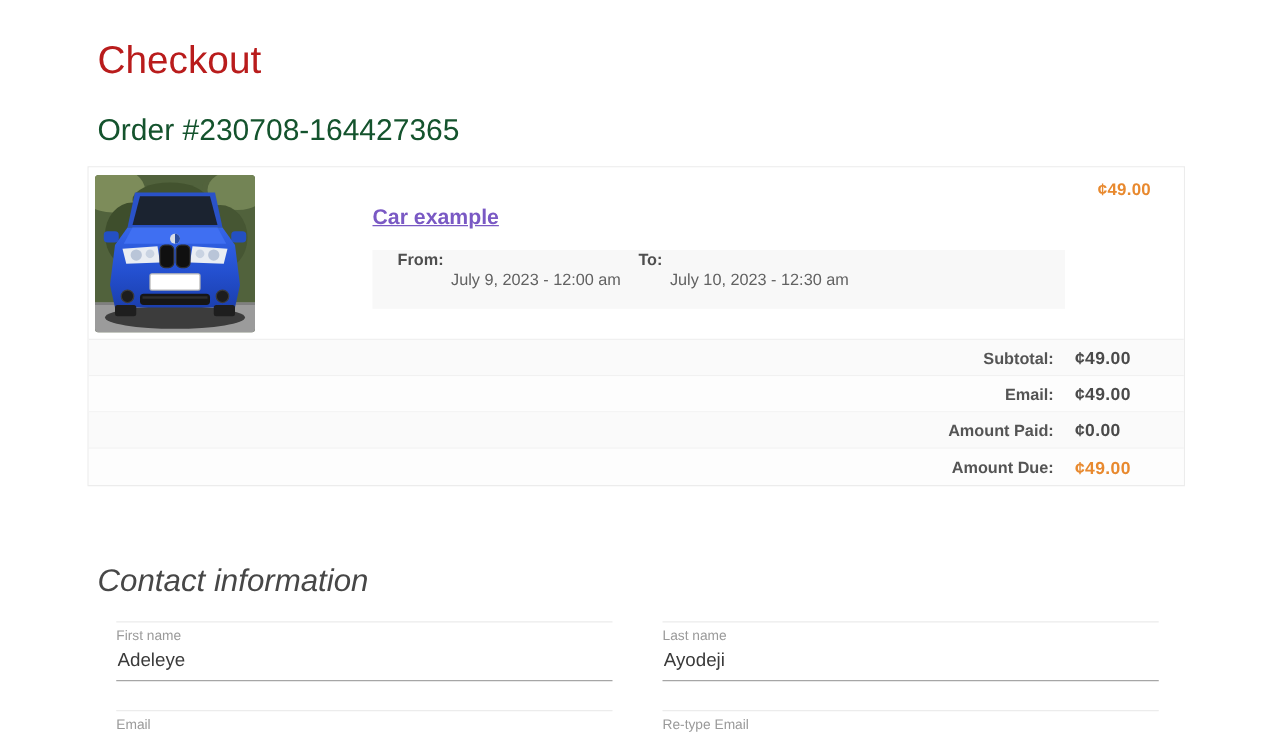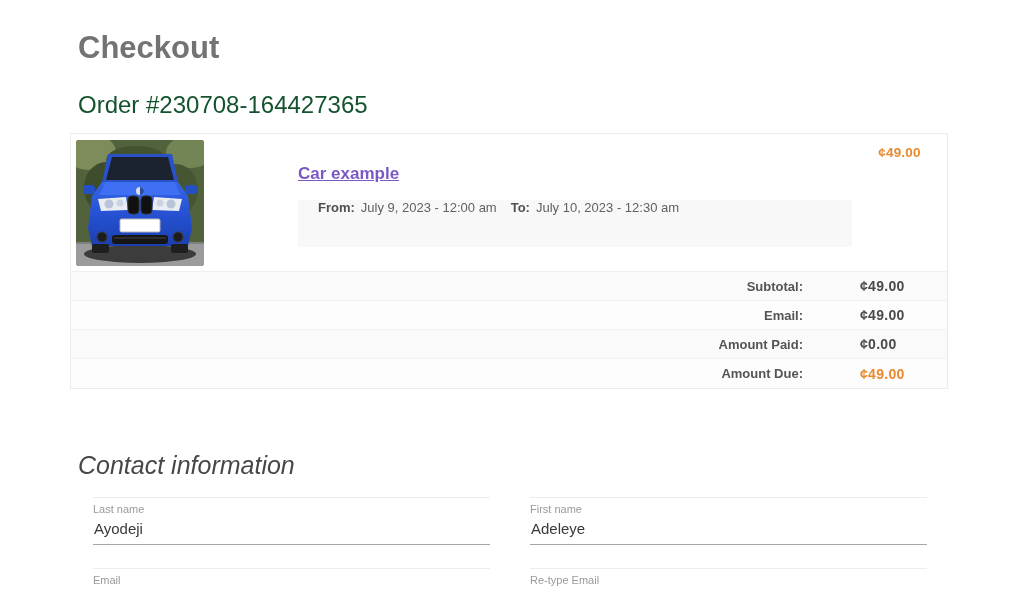--- a/index.html
+++ b/index.html
@@ -1,41 +1,41 @@
 <!DOCTYPE html>
 <html><head>
 <meta charset="utf-8">
 <style>
   * { margin:0; padding:0; box-sizing:border-box; }
   html,body { width:1024px; height:593px; overflow:hidden; background:#fff;
     font-family:"Liberation Sans", sans-serif; }
   .page { padding-left:70px; padding-right:76px; }
 
   
-  .h-checkout { margin:30px 0 0 8px; font-size:31px; font-weight:700; color:#737373; }
+  .h-checkout { margin:30px 0 0 8px; font-size:31px; font-weight:400; color:#b91c1c; }
   .h-order    { margin:25px 0 14px 8px; font-size:24px; font-weight:300; color:#14532d; }
   .h-contact  { margin:62px 0 0 8px; font-size:25px; font-weight:300; color:#474747;font-style:italic; }
 
   
   .order-table { width:878px; border:1px solid #ececec; background:#fff; }
   .main-row { display:flex; height:138px; border-bottom:1px solid #f0f0f0; background:#fff; }
   .cell-image { width:227px; padding:6px 0 0 5px; }
   .car-thumb { width:128px; height:126px; border-radius:3px; display:block; }
   .cell-content { width:554px; padding-top:30px; }
   .product-link { display:inline-block; font-size:17px; font-weight:600;
     color:#7a59c4; text-decoration:underline; cursor:pointer; }
   .dates-box { margin-top:16px; width:554px; height:47px; background:#f8f8f8;
     display:flex; align-items:flex-start; padding-left:20px; font-size:13px; color:#616161; }
   .dates-box .dlabel { font-weight:700; color:#4f4f4f; }
-  .dates-box .dvalue { margin-left:6px; }
+  .dates-box .dvalue { margin-left:6px;margin-top:16px; }
   .dates-box .to-lbl { margin-left:14px; }
   .cell-price { flex:1; padding-top:9px; text-align:center; }
   .price-orange { font-size:13.5px; font-weight:700; letter-spacing:.2px; }
 
-  .summary-row { display:flex; align-items:center; height:29px; border-bottom:1px solid #f1f1f1;gap:40px; }
+  .summary-row { display:flex; align-items:center; height:29px; border-bottom:1px solid #f1f1f1; }
   .summary-row:nth-child(odd) { background:#fafafa; }
   .summary-row:nth-child(even){ background:#fdfdfd; }
   .summary-row:last-child { border-bottom:none; }
   .sum-label { flex:1; text-align:right; font-size:13px; font-weight:700; color:#545454;
     padding-right:17px; }
   .sum-value { width:87px; font-size:14px; font-weight:700; color:#4a4a4a; letter-spacing:.3px; }
   .val-normal { color:#4a4a4a; }
 
   
   .form-grid { margin:17px 0 0 23px; display:grid; grid-template-columns:397px 397px;
@@ -150,26 +150,26 @@
         <span class="sum-label">Amount Due:</span>
         <span class="sum-value" style="color:#e8892e">¢49.00</span>
       </div>
     </div>
   </div>
 
   <h2 class="h-contact">Contact information</h2>
 
   <div class="form-grid">
     <div class="field">
+      <span class="field-label">First name</span>
+      <input class="field-input" type="text" value="Adeleye" style="">
+    </div>
+    <div class="field">
       <span class="field-label">Last name</span>
       <input class="field-input" type="text" value="Ayodeji" style="">
-    </div>
-    <div class="field">
-      <span class="field-label">First name</span>
-      <input class="field-input" type="text" value="Adeleye" style="">
     </div>
     <div class="field">
       <span class="field-label">Email</span>
       <input class="field-input" type="text" value="adeleyeayodeji12345@gmail.com" style="">
     </div>
     <div class="field">
       <span class="field-label">Re-type Email</span>
       <input class="field-input" type="text" value="adeleyeayodeji12345@gmail.com" style="">
     </div>
   </div>

